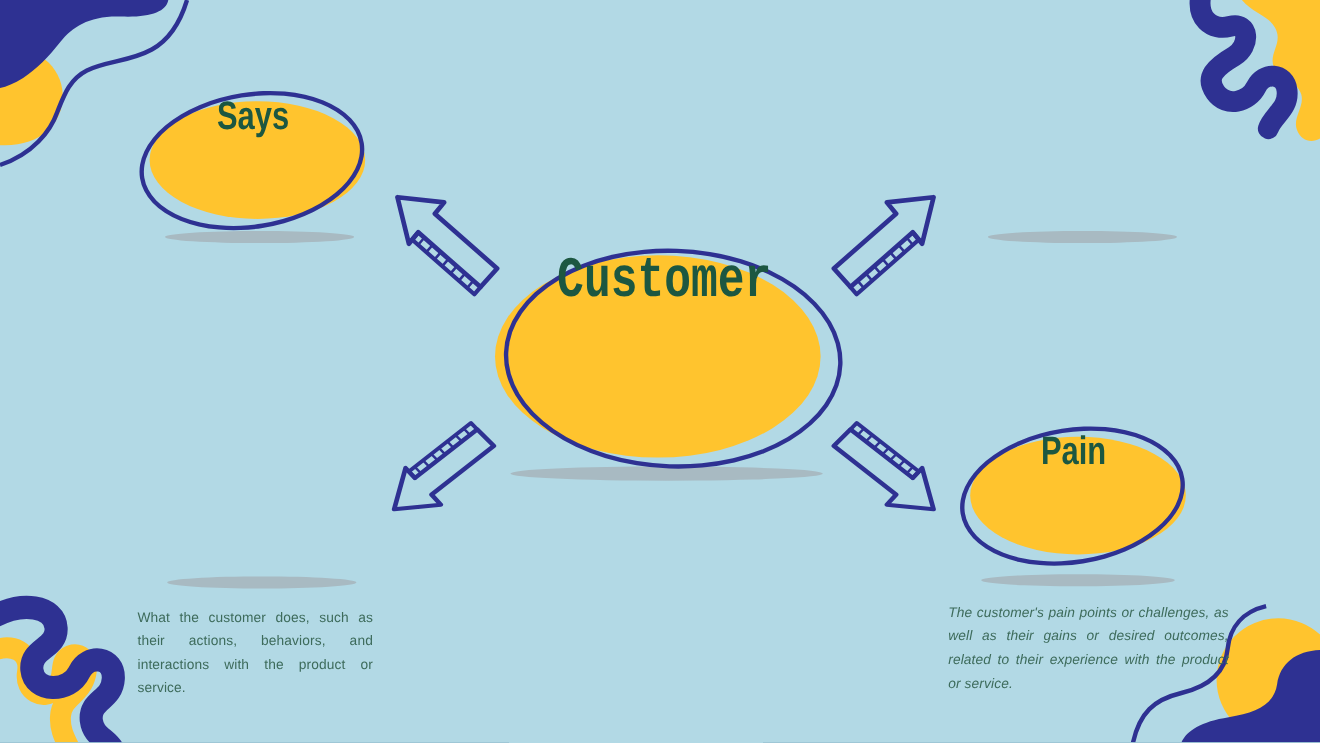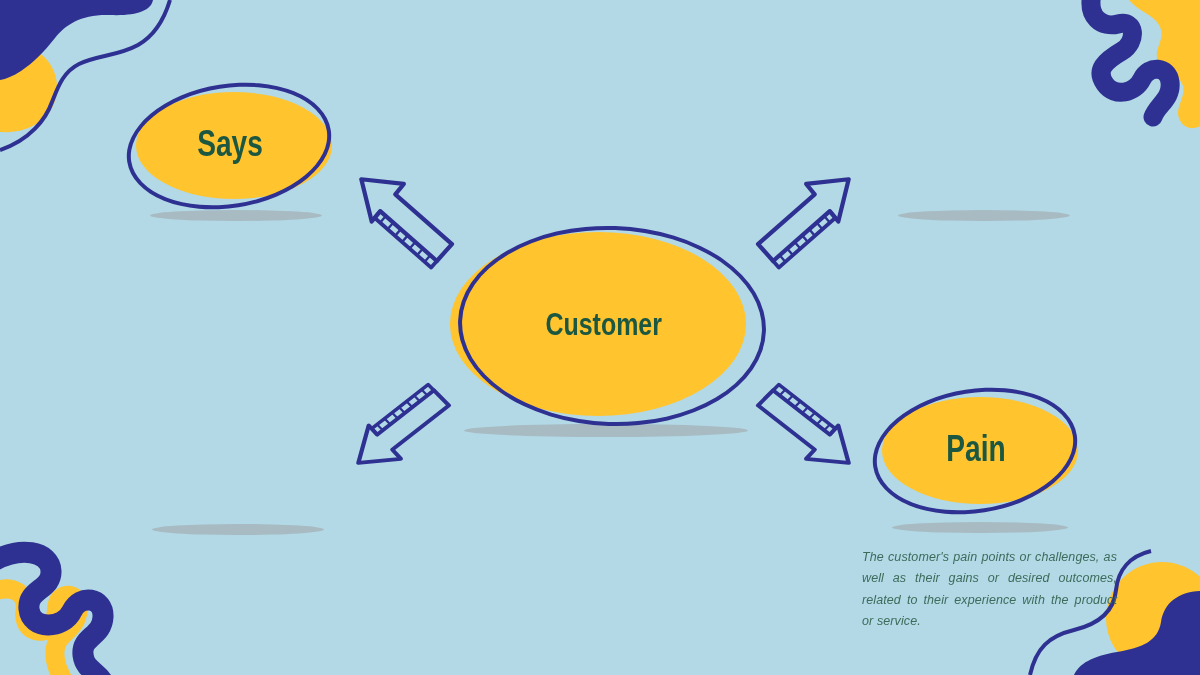--- a/index.html
+++ b/index.html
@@ -14,32 +14,32 @@
   .stage{
     position:relative;width:1200px;height:675px;overflow:hidden;
     background:var(--bg);
     font-family:"Liberation Sans",sans-serif;
   }
   .decor{position:absolute;pointer-events:none;}
   .node{position:absolute;}
   .node .fill{position:absolute;background:var(--yellow);border-radius:50%;}
   .node .ring{position:absolute;border:4px solid var(--navy);border-radius:50%;}
   .node .label{
-    position:absolute;inset:0;display:flex;align-items:center;justify-content:center;
+    position:absolute;inset:0;display:flex;align-items:flex-start;justify-content:center;
     color:var(--green);font-weight:bold;
   }
   .node .label span{display:inline-block;transform:scaleX(0.78);white-space:nowrap;}
   .node-small{width:205px;height:120px;}
   .node-small .fill{left:8px;top:8px;width:196px;height:107px;}
   .node-small .ring{left:-2px;top:0;width:198px;height:116px;transform:rotate(-9deg);}
   .node-small .label{font-size:36px;}
   .node-center{width:308px;height:196px;}
   .node-center .fill{left:0;top:6px;width:296px;height:184px;}
   .node-center .ring{left:8px;top:0;width:300px;height:192px;transform:rotate(2deg);}
-  .node-center .label{font-size:32px;}
+  .node-center .label{font-size:52px;font-family:Liberation Mono, monospace;}
   .shadow{position:absolute;background:var(--shadow);border-radius:50%;}
   .desc{
     position:absolute;text-align:justify;color:var(--text);
     font-size:12.5px;line-height:1.7;letter-spacing:.1px;
   }
   .arrow{position:absolute;width:118px;height:108px;}
   .arrow svg{display:block;width:100%;height:100%;}
   .arrow-tr{transform:scaleX(-1);}
   .arrow-bl{transform:scaleY(-1);height:96px;}
   .arrow-br{transform:scale(-1,-1);height:96px;}
@@ -156,20 +156,21 @@
 
   <div class="node node-small" style="left:128px;top:84px;">
     <div class="fill"></div>
     <div class="ring"></div>
     <div class="label">
         <span>Says</span>
       </div>
   </div>
 
 
+  <div class="desc" style="left:125px;top:551px;width:214px;">What the customer does, such as their actions, behaviors, and interactions with the product or service.</div>
 
   <div class="node node-small" style="left:874px;top:389px;">
     <div class="fill"></div>
     <div class="ring"></div>
     <div class="label">
         <span>Pain</span>
       </div>
   </div>
   <div class="desc" style="left:862px;top:547px;width:255px;font-style:italic;">The customer's pain points or challenges, as well as their gains or desired outcomes, related to their experience with the product or service.</div>
 

